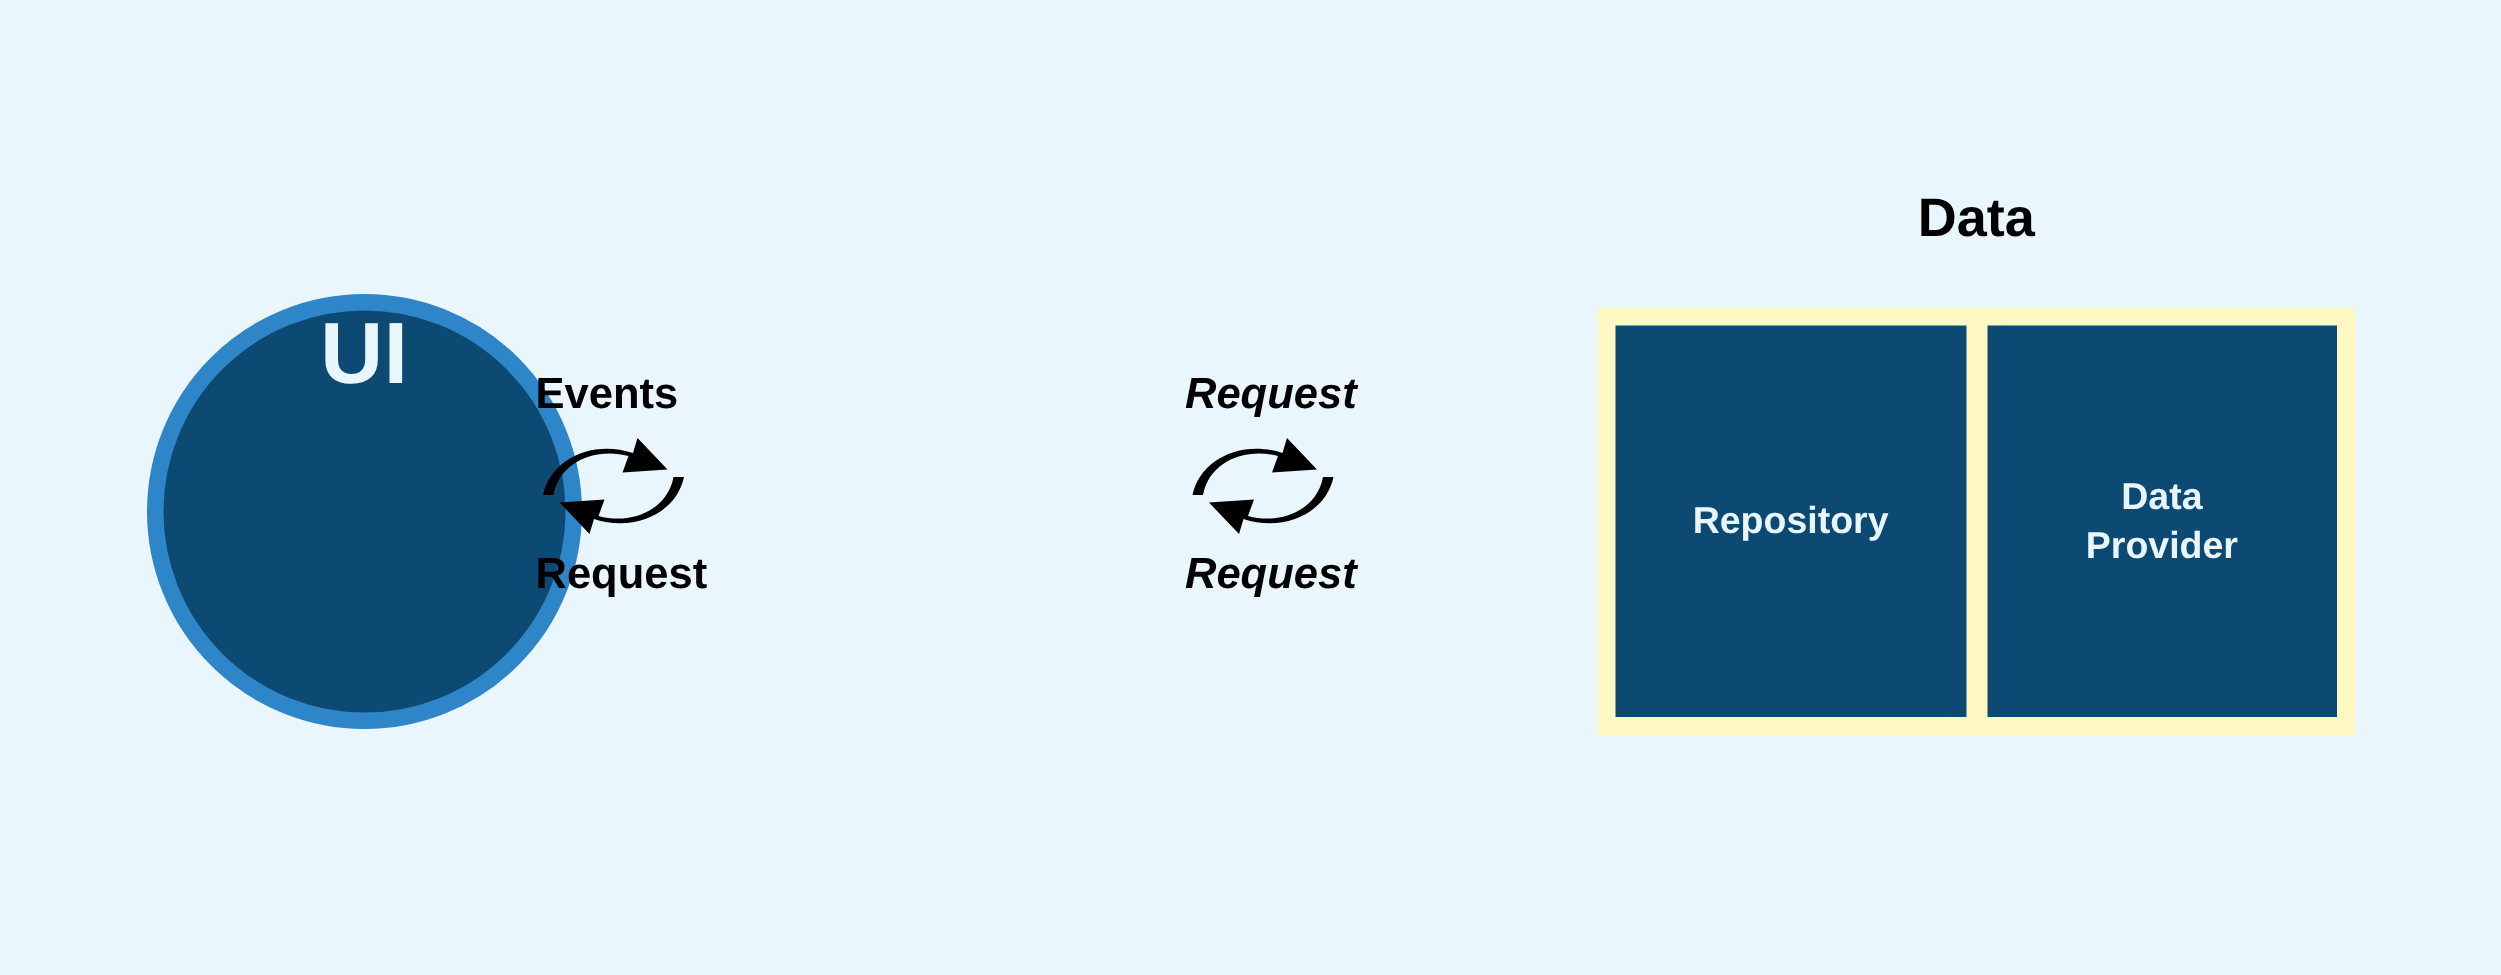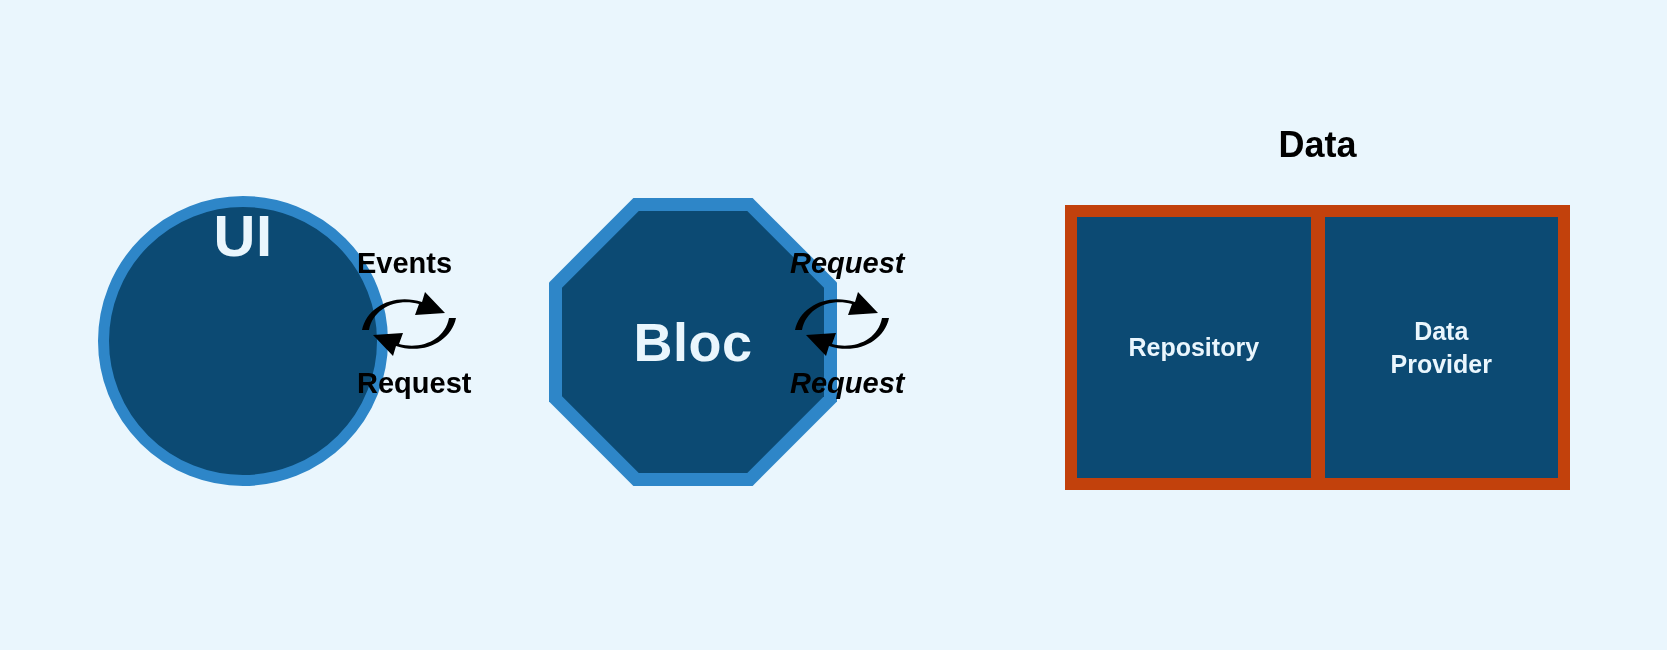--- a/index.html
+++ b/index.html
@@ -121,21 +121,21 @@
     color: #000000;
     font-size: 36px;
     font-weight: bold;
     line-height: 1;
   }
   .data-frame {
     position: absolute;
     left: 0; top: 0;
     width: 505px;
     height: 285px;
-    background: #c2410c;
+    background: #fef9c3;
     box-sizing: border-box;
     padding: 12px;
     display: flex;
     gap: 14px;
   }
   .data-cell {
     flex: 1 1 0;
     background: #0c4a73;
     display: flex;
     align-items: center;
@@ -159,27 +159,20 @@
 
   <div class="exchange" id="exchange-ui">
     <span class="xlabel top">Events</span>
     <svg class="cycle-icon" viewBox="0 0 104 72">
       <path d="M12 42 C16 20, 40 10, 62 16 L58 27 L88 25 L68 4 L65 14 C38 5, 10 18, 5 42 Z" fill="#000000"></path>
       <path d="M92 30 C88 52, 64 62, 42 56 L46 45 L16 47 L36 68 L39 58 C66 67, 94 54, 99 30 Z" fill="#000000"></path>
     </svg>
     <span class="xlabel bottom">Request</span>
   </div>
 
-  <div class="bloc-node">
-    <div class="bloc-outer"></div>
-    <div class="bloc-inner"></div>
-    <div class="bloc-text">
-      <span>Bloc</span>
-    </div>
-  </div>
 
   <div class="exchange" id="exchange-data">
     <span class="xlabel top">Request</span>
     <svg class="cycle-icon" viewBox="0 0 104 72">
       <path d="M12 42 C16 20, 40 10, 62 16 L58 27 L88 25 L68 4 L65 14 C38 5, 10 18, 5 42 Z" fill="#000000"></path>
       <path d="M92 30 C88 52, 64 62, 42 56 L46 45 L16 47 L36 68 L39 58 C66 67, 94 54, 99 30 Z" fill="#000000"></path>
     </svg>
     <span class="xlabel bottom">Request</span>
   </div>
 

